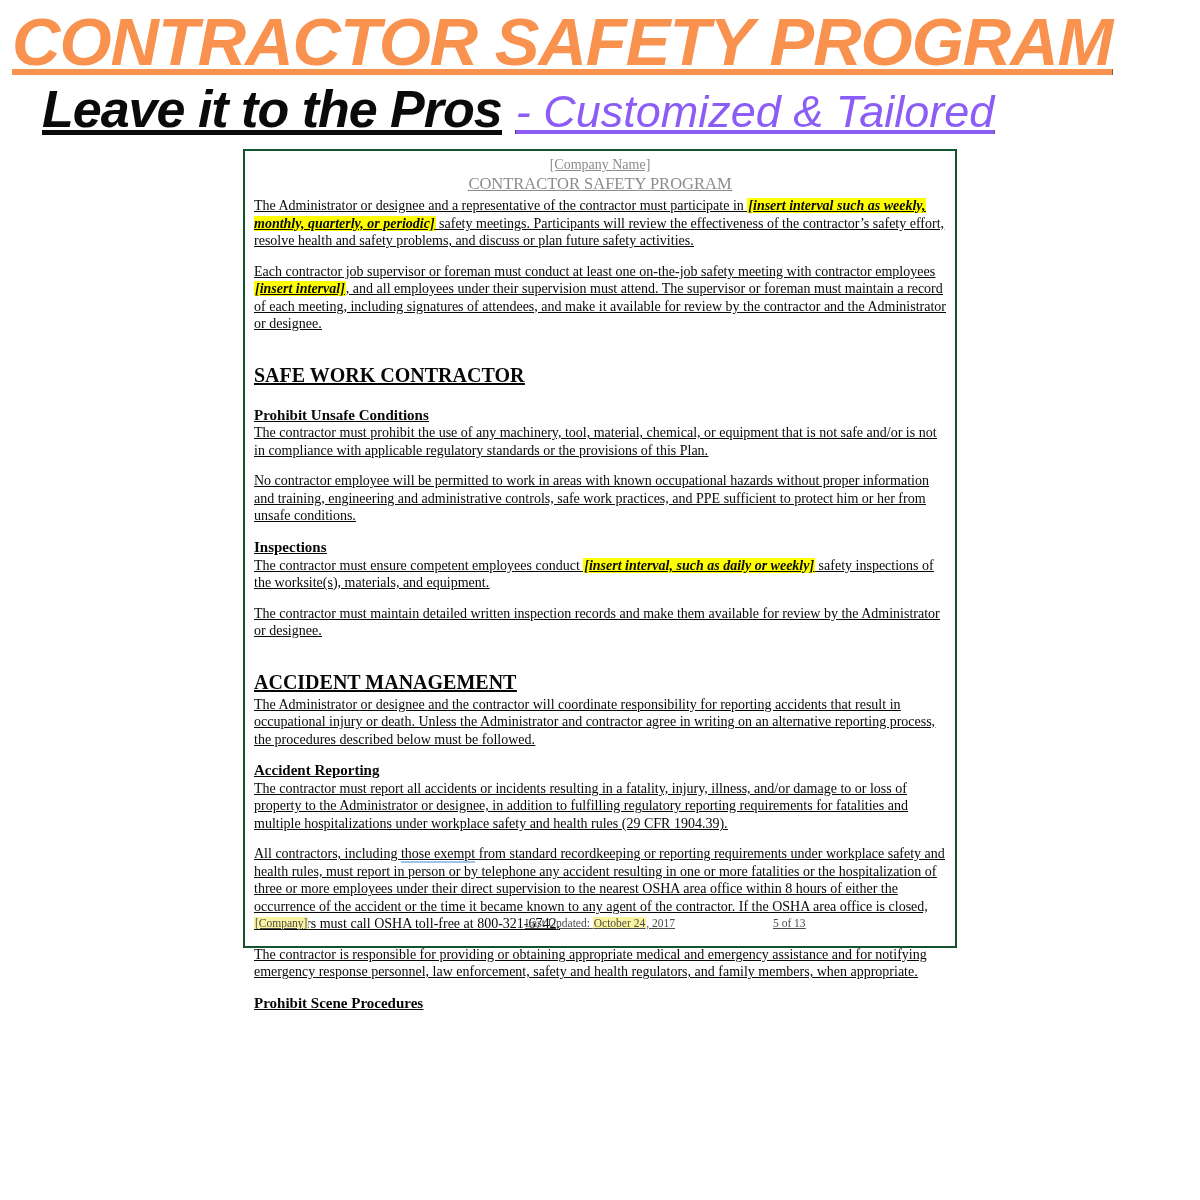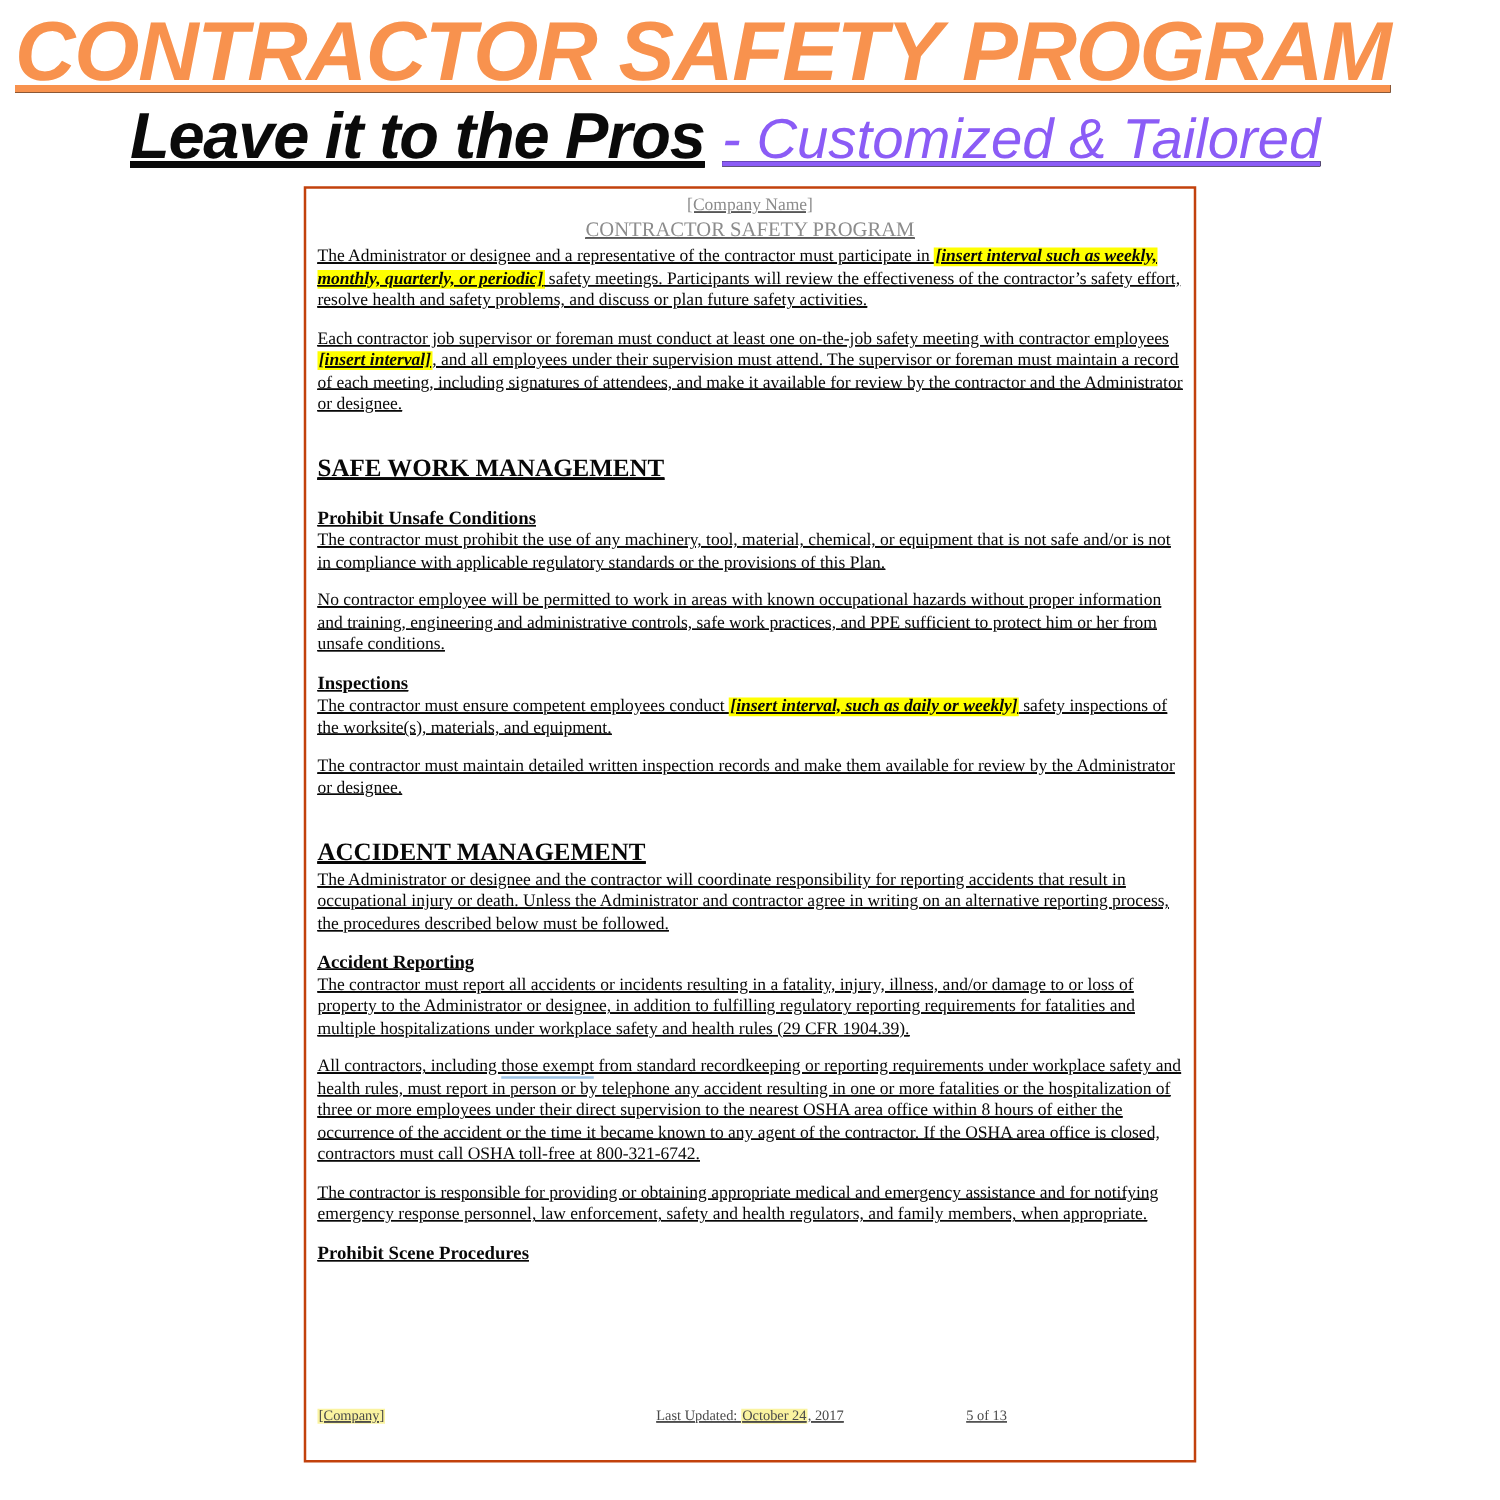--- a/index.html
+++ b/index.html
@@ -13,34 +13,34 @@
     font-weight: 800; font-style: italic;
     font-size: 67px; line-height: 1.0;
     color: #F8924E;
     letter-spacing: -1px;
     padding-left: 12px;
     white-space: nowrap;
   }
   .hero-sub {
     font-family: "Liberation Sans", sans-serif;
     font-style: italic;
-    padding-left: 104px;
+    padding-left: 42px;
     margin-top: 4px;
     white-space: nowrap;
     display: flex; align-items: baseline; gap: 14px;
   }
   .hero-sub-bold { font-weight: 800; font-size: 52px; color: #0a0a0a; letter-spacing: -1px; }
   .hero-sub-light { font-weight: 400; font-size: 45px; color: #8b5cf6; }
 
   
   .page {
     position: relative;
-    width: 714px; height: 1021px;
+    width: 714px; height: 799px;
     margin: 10px auto 0 auto;
-    border: 2px solid #c2410c;
+    border: 2px solid #14532d;
     background: #ffffff;
     padding: 5px 9px 0 9px;
     font-size: 14px; line-height: 1.25; color: #080808;
   }
   .doc-company { text-align: center; color: #8c8c8c; font-size: 14px; }
   .doc-title   { text-align: center; color: #8c8c8c; font-size: 16.5px; margin-bottom: 3px; }
 
   .page p { margin: 0 0 13px 0; }
   .h2 { font-weight: bold; font-size: 20px; line-height: 1.15; }
   .h3 { font-weight: bold; font-size: 15px; }
@@ -56,21 +56,21 @@
   }
   .u-link {
     text-decoration: underline;
     text-decoration-thickness: 1px;
     border-bottom: 2px solid #9FC5E8;
   }
 
   
   .doc-footer {
     position: absolute;
-    left: 9px; right: 9px; bottom: 28px;
+    left: 9px; right: 9px; bottom: 16px;
     display: flex; align-items: baseline;
     font-size: 11.5px; color: #4a4a4a;
   }
   .footer-left  { flex: 1; text-align: left; }
   .footer-center{ flex: 2; text-align: center; }
   .footer-right { flex: 1; text-align: left; }
   .hl-pale { background: #FAF3A0; padding: 0 1px; }
 </style>
 </head>
 <body>
@@ -85,21 +85,21 @@
 
 <div class="page">
 
   <div class="doc-company">[Company Name]</div>
   <div class="doc-title">CONTRACTOR SAFETY PROGRAM</div>
 
   <p><span>The Administrator or designee and a representative of the contractor must participate in </span><span class="hl">[insert interval such as weekly, monthly, quarterly, or periodic]</span><span> safety meetings. Participants will review the effectiveness of the contractor’s safety effort, resolve health and safety problems, and discuss or plan future safety activities.</span></p>
 
   <p><span>Each contractor job supervisor or foreman must conduct at least one on-the-job safety meeting with contractor employees </span><span class="hl">[insert interval]</span><span>, and all employees under their supervision must attend. The supervisor or foreman must maintain a record of each meeting, including signatures of attendees, and make it available for review by the contractor and the Administrator or designee.</span></p>
 
-  <div class="h2 mt-lg">SAFE WORK MANAGEMENT</div>
+  <div class="h2 mt-lg">SAFE WORK CONTRACTOR</div>
 
   <div class="h3 mt-md">Prohibit Unsafe Conditions</div>
   <p>The contractor must prohibit the use of any machinery, tool, material, chemical, or equipment that is not safe and/or is not in compliance with applicable regulatory standards or the provisions of this Plan.</p>
   <p>No contractor employee will be permitted to work in areas with known occupational hazards without proper information and training, engineering and administrative controls, safe work practices, and PPE sufficient to protect him or her from unsafe conditions.</p>
 
   <div class="h3">Inspections</div>
   <p><span>The contractor must ensure competent employees conduct </span><span class="hl">[insert interval, such as daily or weekly]</span><span> safety inspections of the worksite(s), materials, and equipment.</span></p>
   <p>The contractor must maintain detailed written inspection records and make them available for review by the Administrator or designee.</p>
 
   <div class="h2 mt-lg mb-0">ACCIDENT MANAGEMENT</div>

